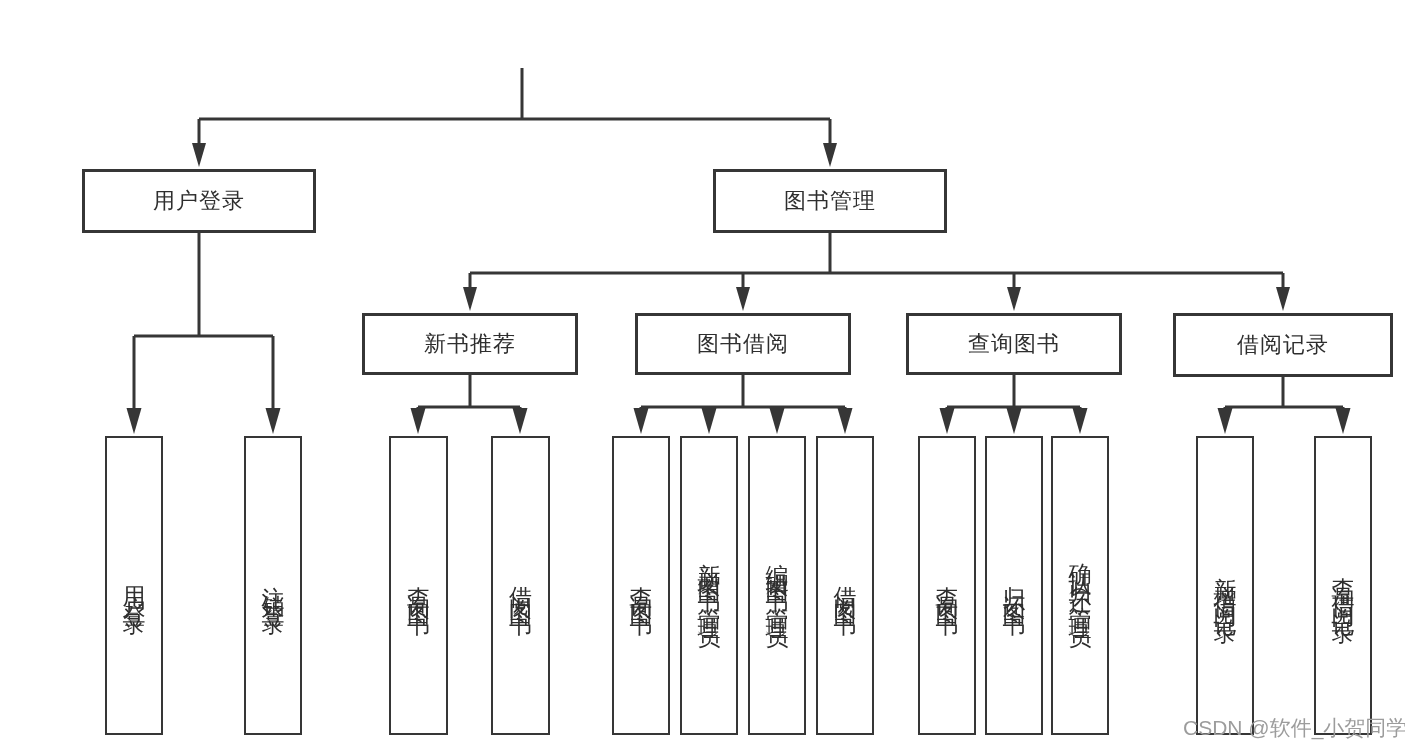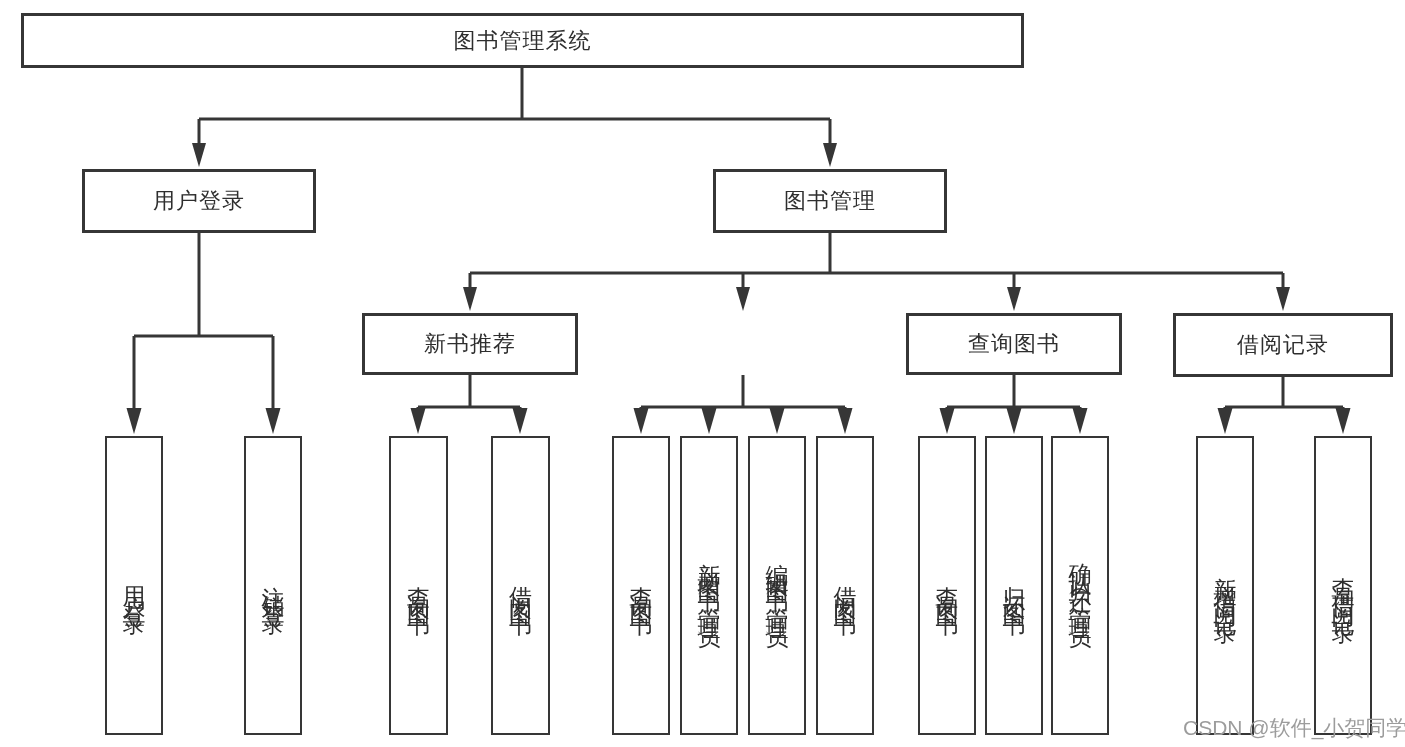--- a/index.html
+++ b/index.html
@@ -97,33 +97,33 @@
       <polygon points="1072.5,408 1087.5,408 1080,434"></polygon>
     </g>
 
     <g>
       <path d="M1283 375 V407 M1225 407 H1343 M1225 407 V414 M1343 407 V414"></path>
       <polygon points="1217.5,408 1232.5,408 1225,434"></polygon>
       <polygon points="1335.5,408 1350.5,408 1343,434"></polygon>
     </g>
   </svg>
 
-  <div class="box h" style="left:21px;top:13px;width:1003px;height:55px">
-    <span>图书管理系统</span>
-  </div>
 
   <div class="box h" style="left:82px;top:169px;width:234px;height:64px">
     <span>用户登录</span>
   </div>
   <div class="box h" style="left:362px;top:313px;width:216px;height:62px">
     <span>新书推荐</span>
   </div>
 
   <div class="box h" style="left:713px;top:169px;width:234px;height:64px">
     <span>图书管理</span>
+  </div>
+  <div class="box h" style="left:635px;top:313px;width:216px;height:62px">
+    <span>图书借阅</span>
   </div>
   <div class="box h" style="left:906px;top:313px;width:216px;height:62px">
     <span>查询图书</span>
   </div>
   <div class="box h" style="left:1173px;top:313px;width:220px;height:64px">
     <span>借阅记录</span>
   </div>
 
   <div class="box v" style="left:105px;top:436px;width:58px;height:299px">
     <span>用户登录</span>

